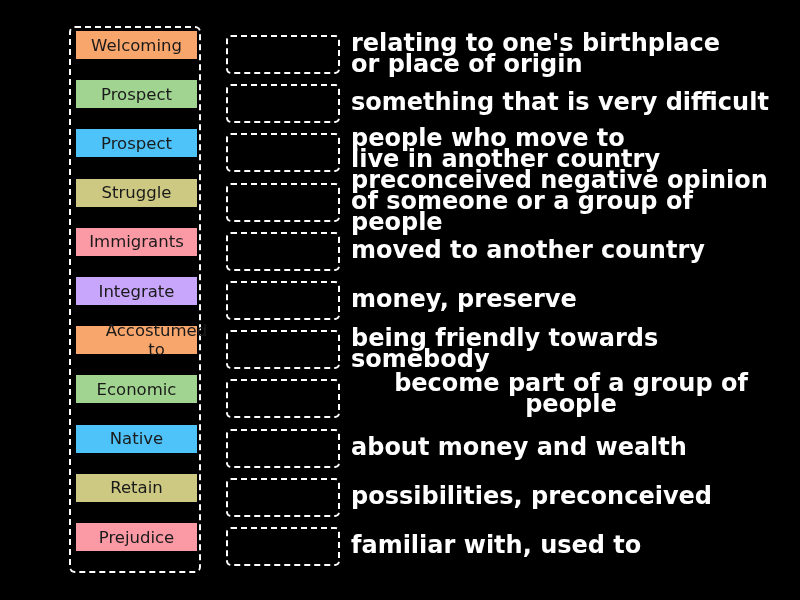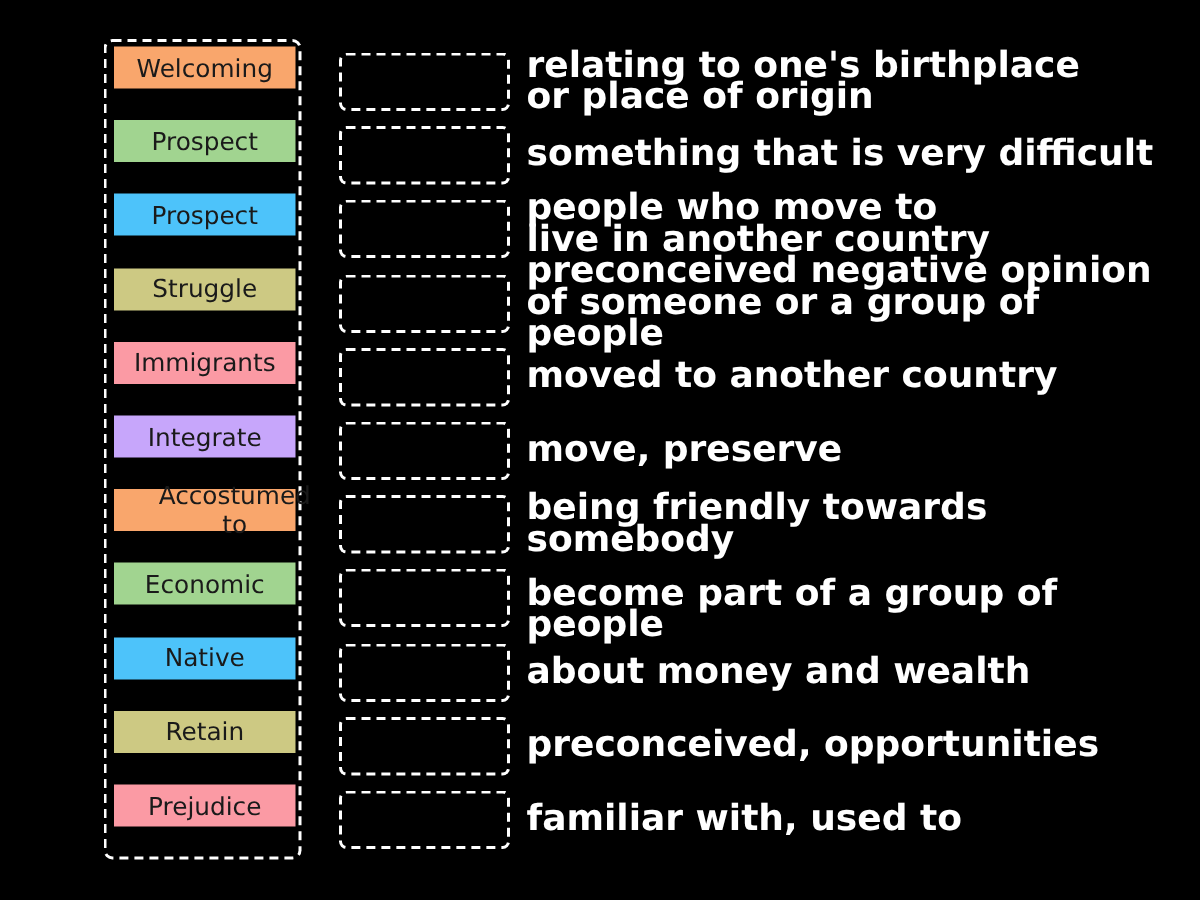--- a/index.html
+++ b/index.html
@@ -70,19 +70,19 @@
   </div>
 <div id="defs">
     <div class="def" style="top: 31px;">relating to one's birthplace
 or place of origin</div>
     <div class="def" style="top: 80.2px;">something that is very difficult</div>
     <div class="def" style="top: 126px;">people who move to
 live in another country</div>
     <div class="def" style="top: 178.6px;">preconceived negative opinion
 of someone or a group of people</div>
     <div class="def" style="top: 227.8px;">moved to another country</div>
-    <div class="def" style="top: 277px;">move, preserve</div>
+    <div class="def" style="top: 277px;">money, preserve</div>
     <div class="def" style="top: 326.2px;">being friendly towards somebody</div>
-    <div class="def" style="top: 383px;">become part of a group of people</div>
+    <div class="def" style="top: 371px; text-align: center;">become part of a group of people</div>
     <div class="def" style="top: 424.6px;">about money and wealth</div>
-    <div class="def" style="top: 473.8px;">preconceived, opportunities</div>
+    <div class="def" style="top: 473.8px;">possibilities, preconceived</div>
     <div class="def" style="top: 523px;">familiar with, used to</div>
   </div>
 
 </body></html>

